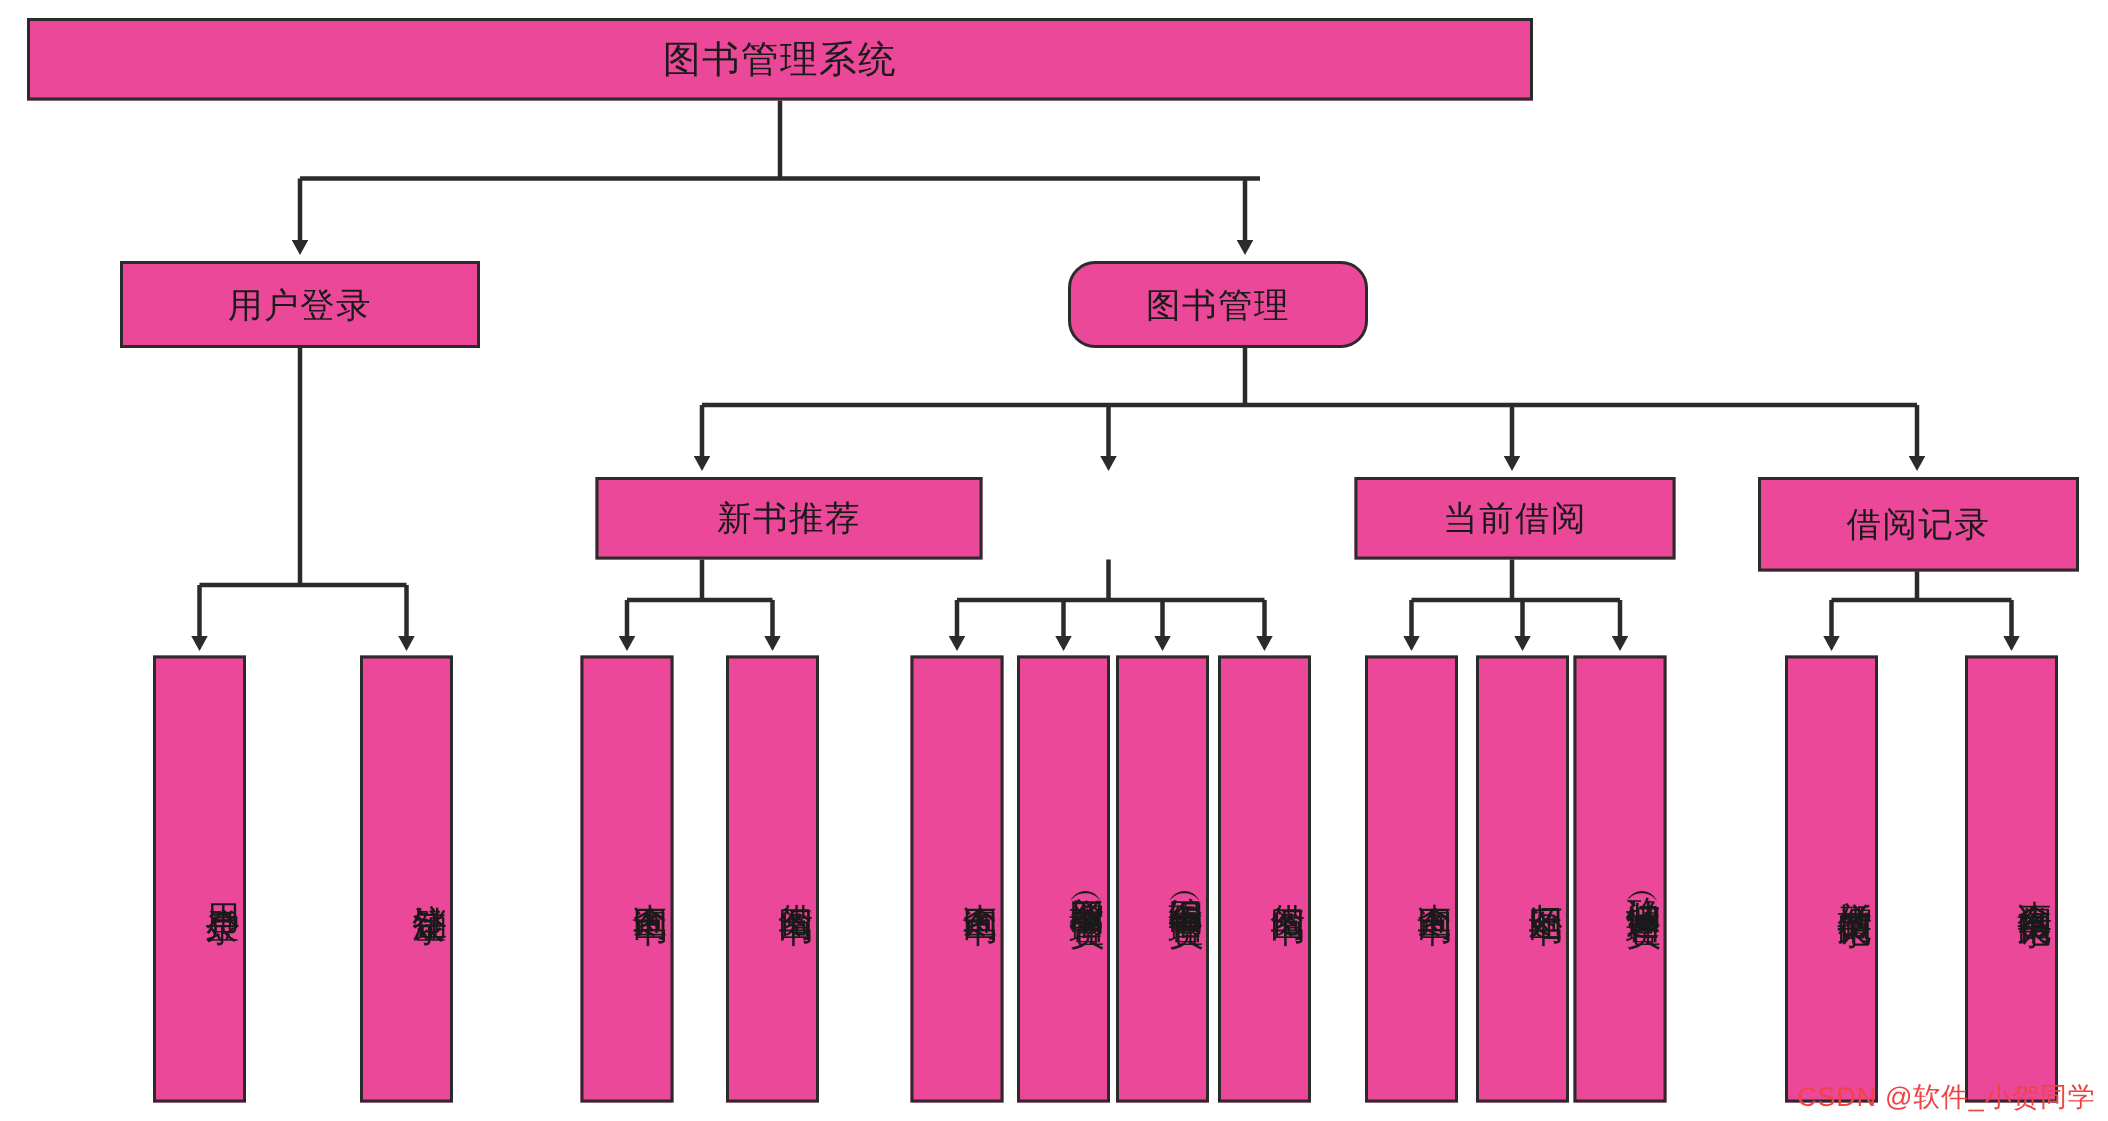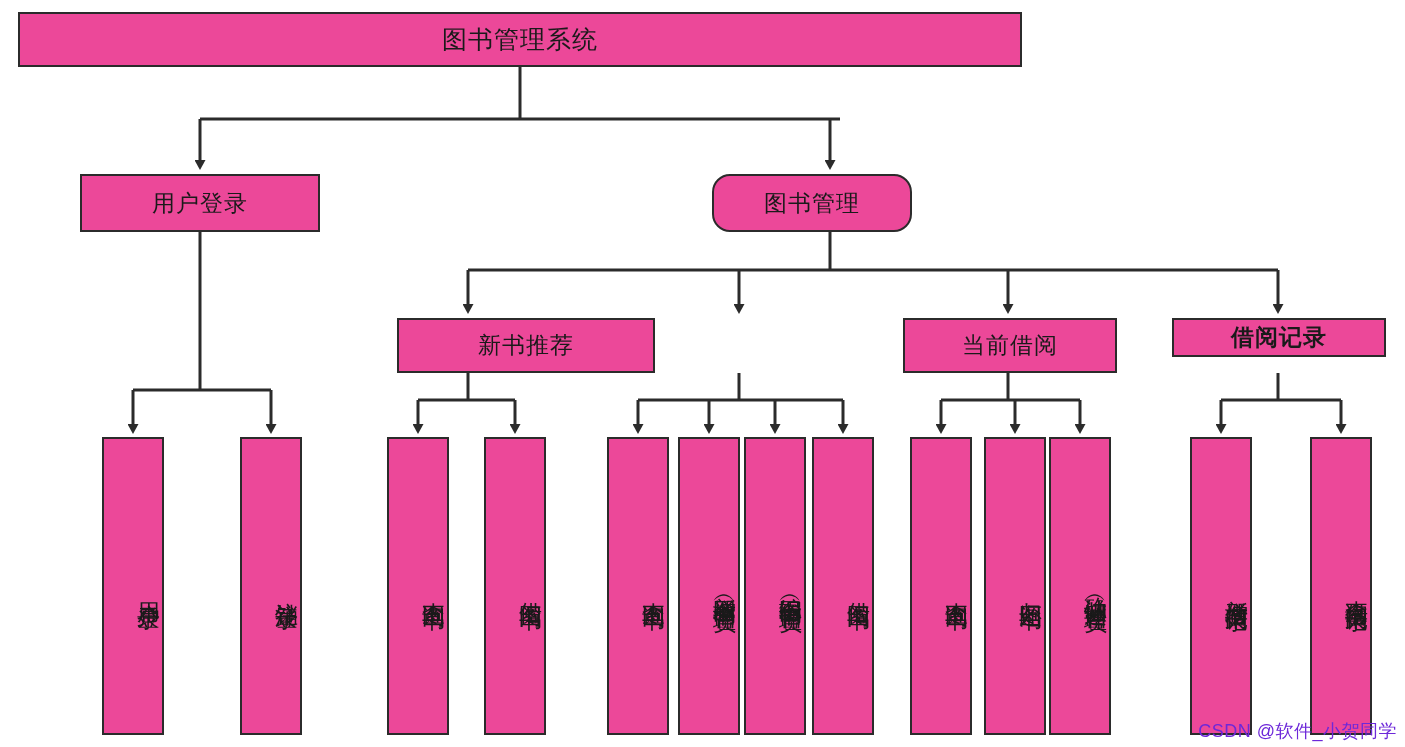--- a/index.html
+++ b/index.html
@@ -55,21 +55,21 @@
     text-orientation: upright;
   }
   .node.title {
     font-size: 25px;
   }
   .watermark {
     position: absolute;
     right: 8px;
     bottom: 4px;
     font-size: 18px;
-    color: #6d28d9;
+    color: #ef4444;
     white-space: nowrap;
     letter-spacing: 0.5px;
   }
 </style>
 </head>
 <body>
 
 <div id="canvas">
 
   <svg class="links" viewBox="0 0 1405 747">
@@ -137,21 +137,21 @@
   <div class="node horiz" style="left:712px; top:174px; width:200px; height:58px;border-radius:18px;">
     <span>图书管理</span>
   </div>
 
   <div class="node horiz" style="left:362px; top:318px; width:258px; height:55px;margin-left:35px;">
     <span>新书推荐</span>
   </div>
   <div class="node horiz" style="left:903px; top:318px; width:214px; height:55px;align-items:center;">
     <span>当前借阅</span>
   </div>
-  <div class="node horiz" style="left:1172px; top:318px; width:214px; height:39px;font-weight:bold;">
+  <div class="node horiz" style="left:1172px; top:318px; width:214px; height:63px;">
     <span>借阅记录</span>
   </div>
 
   <div class="node vert" style="left:102px; top:437px; width:62px; height:298px;">
     <span class="vtext">用户登录</span>
   </div>
   <div class="node vert" style="left:240px; top:437px; width:62px; height:298px;">
     <span class="vtext">注销登录</span>
   </div>
 

